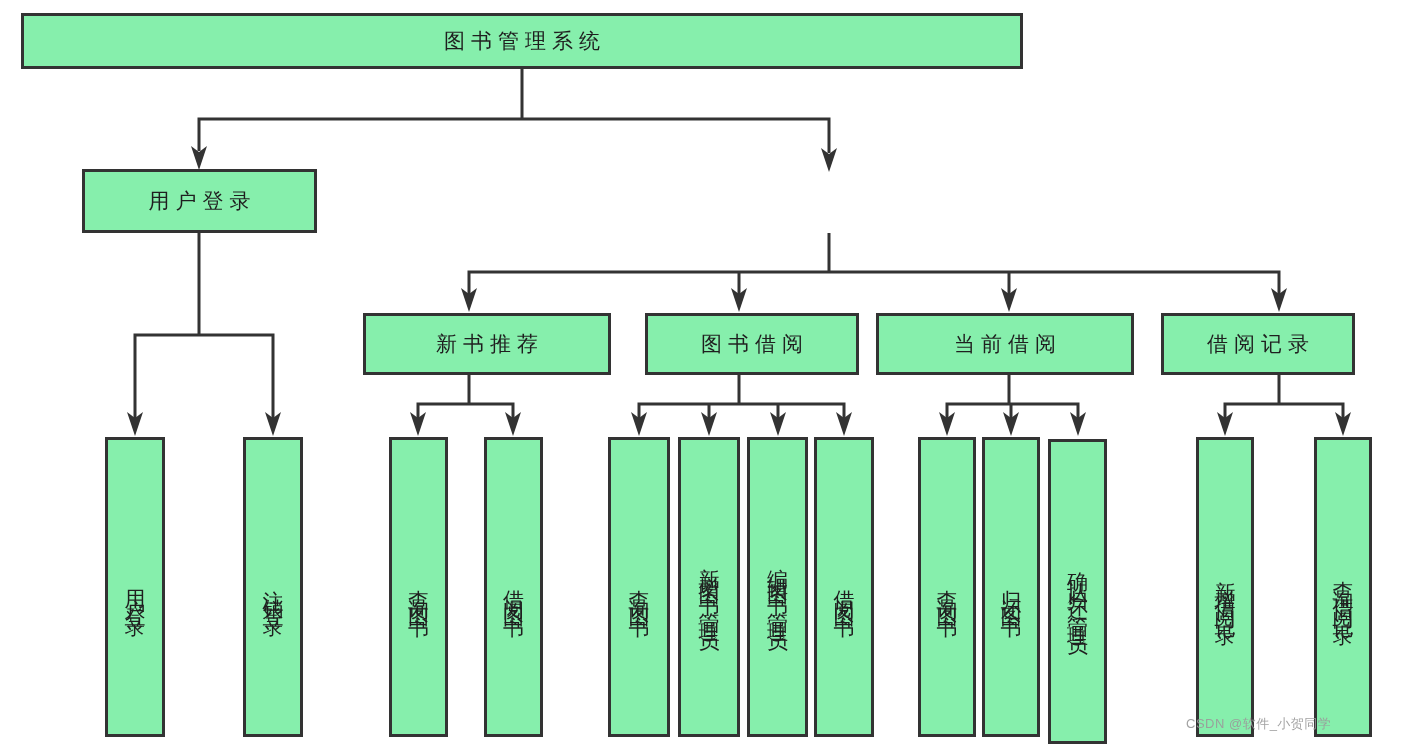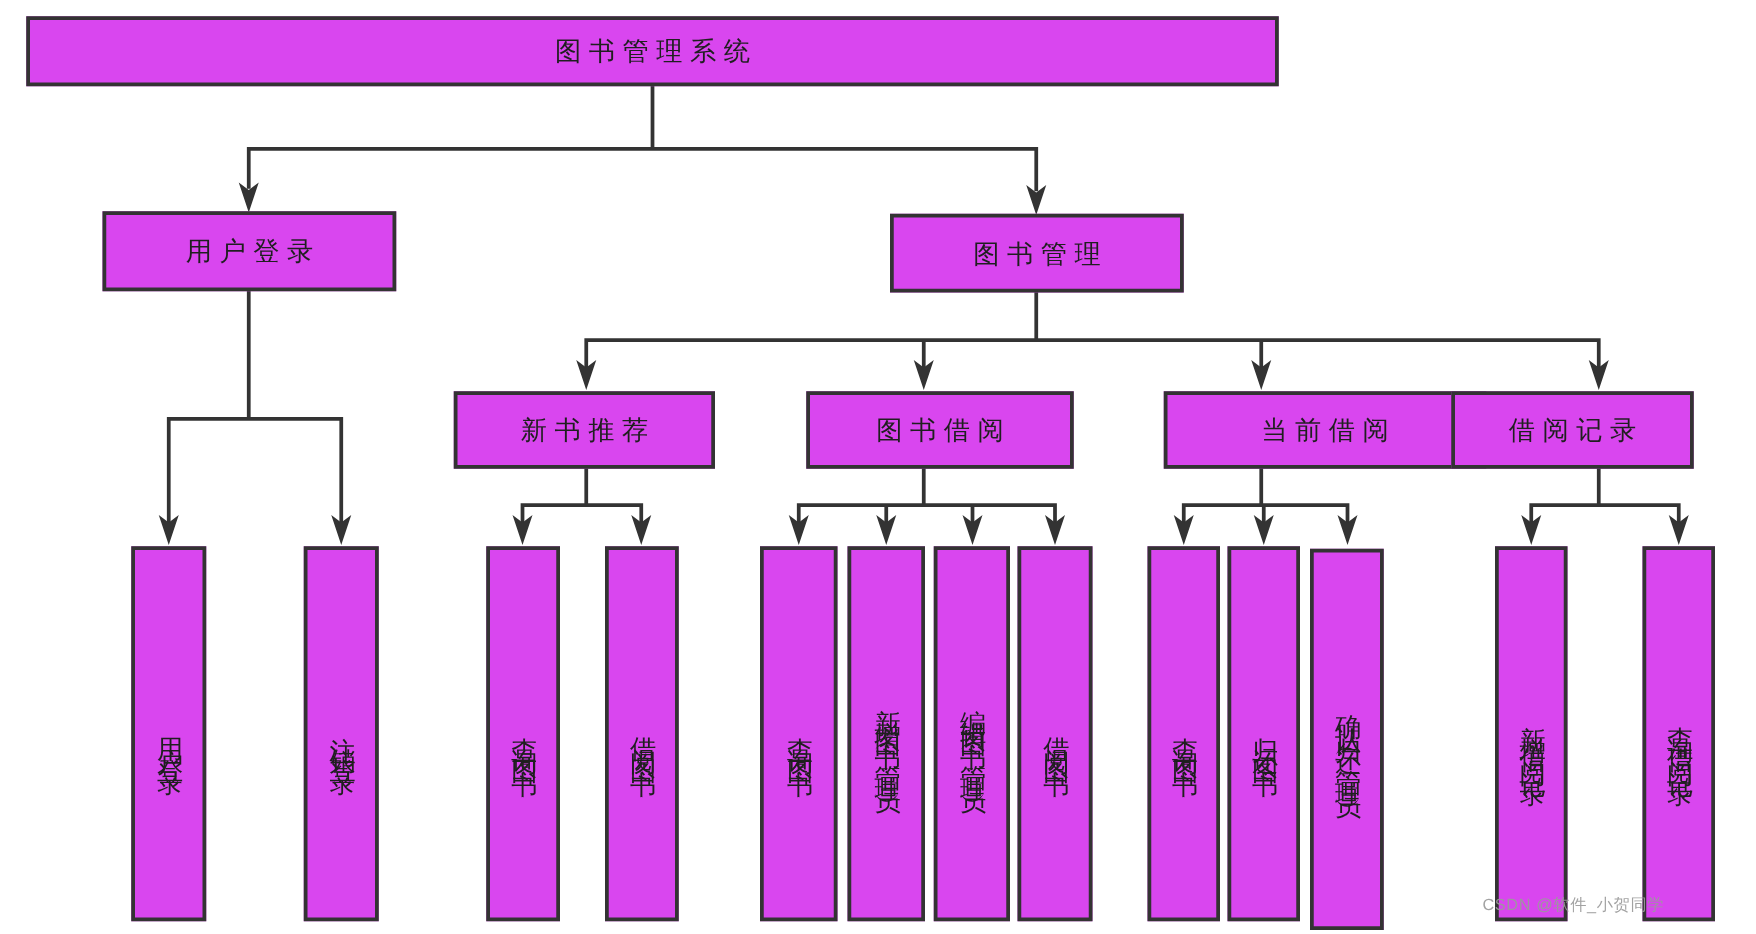--- a/index.html
+++ b/index.html
@@ -20,21 +20,21 @@
     position: absolute;
     left: 0;
     top: 0;
     z-index: 1;
     pointer-events: none;
   }
   .box {
     position: absolute;
     box-sizing: border-box;
     border: 3px solid #333333;
-    background: #d946ef;
+    background: #86efac;
     display: flex;
     align-items: center;
     justify-content: center;
     color: #1f1f1f;
     z-index: 2;
   }
   .box.h span {
     font-size: 21px;
     letter-spacing: 6px;
     white-space: nowrap;
@@ -121,31 +121,28 @@
       </g>
   </svg>
 
   <div class="box h" style="left:21px;top:13px;width:1002px;height:56px">
     <span>图书管理系统</span>
   </div>
 
   <div class="box h" style="left:82px;top:169px;width:235px;height:64px">
     <span>用户登录</span>
   </div>
-  <div class="box h" style="left:712px;top:171px;width:235px;height:63px">
-    <span>图书管理</span>
-  </div>
 
-  <div class="box h" style="left:363px;top:313px;width:209px;height:62px">
+  <div class="box h" style="left:363px;top:313px;width:248px;height:62px">
     <span>新书推荐</span>
   </div>
   <div class="box h" style="left:645px;top:313px;width:214px;height:62px">
     <span>图书借阅</span>
   </div>
-  <div class="box h" style="left:931px;top:313px;width:258px;height:62px">
+  <div class="box h" style="left:876px;top:313px;width:258px;height:62px">
     <span>当前借阅</span>
   </div>
   <div class="box h" style="left:1161px;top:313px;width:194px;height:62px">
     <span>借阅记录</span>
   </div>
 
   <div class="box v" style="left:105px;top:437px;width:60px;height:300px">
     <span>用户登录</span>
   </div>
   <div class="box v" style="left:243px;top:437px;width:60px;height:300px">

